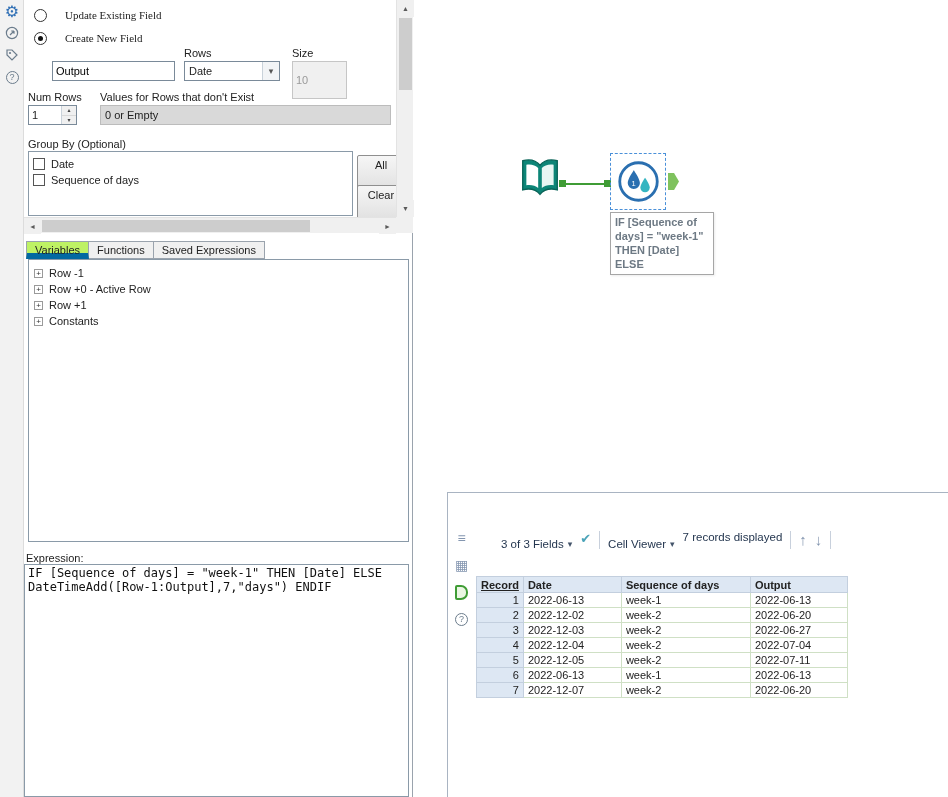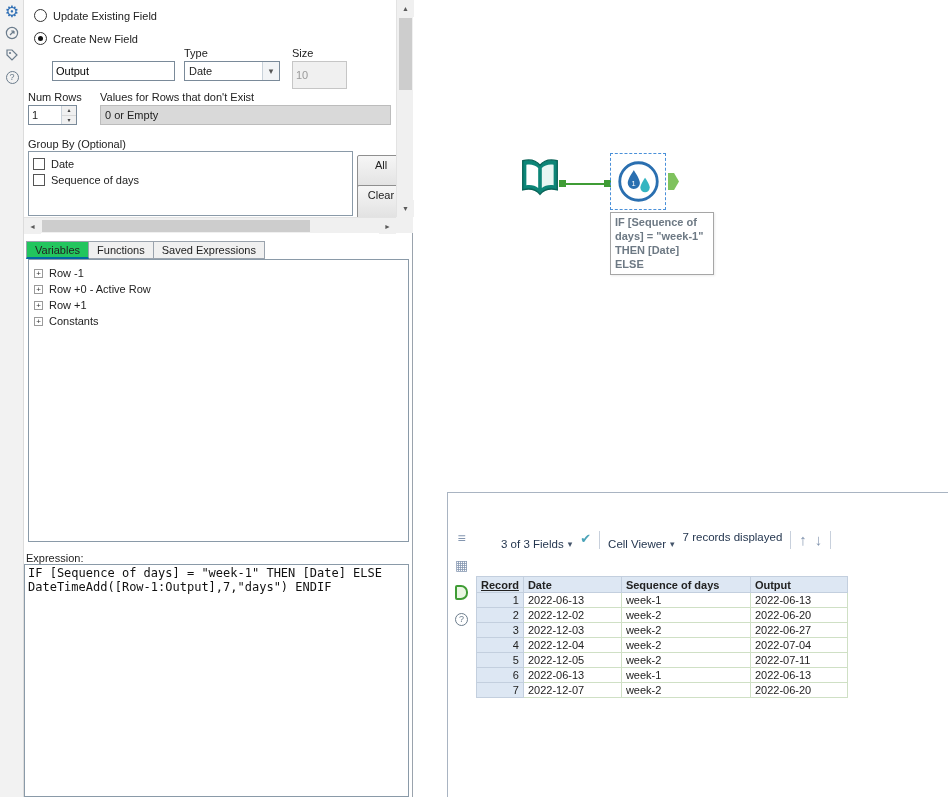--- a/index.html
+++ b/index.html
@@ -9,36 +9,36 @@
   .app{position:absolute;inset:0;background:#fff;}
 
   
   .left-panel{position:absolute;left:0;top:0;width:413px;height:797px;background:#fff;border-right:1px solid #9aa3ad;}
   .icon-strip{position:absolute;left:0;top:0;width:24px;height:797px;background:#f2f2f2;border-right:1px solid #dcdcdc;z-index:3;}
   .strip-icon{width:24px;height:22px;display:flex;align-items:center;justify-content:center;color:#6b7c8c;cursor:pointer;}
   .strip-icon.gear{color:#2f6fb5;font-size:16px;}
   .icon-circle{width:13px;height:13px;border:1px solid #6b7c8c;border-radius:50%;font-size:9px;line-height:11px;text-align:center;color:#6b7c8c;}
 
   .config-top{position:absolute;left:24px;top:0;width:389px;height:233px;background:#fff;}
-  .radio-row{position:absolute;display:flex;align-items:center;gap:6px;cursor:pointer;}
+  .radio-row{position:absolute;display:flex;align-items:flex-start;gap:18px;cursor:pointer;font-family:Liberation Serif, serif;}
   .radio-row.r1{left:10px;top:9px;}
   .radio-row.r2{left:10px;top:32px;}
   .radio{width:13px;height:13px;border:1px solid #333;border-radius:50%;background:#fff;position:relative;flex:0 0 13px;}
   .radio.checked:after{content:"";position:absolute;left:3px;top:3px;width:5px;height:5px;border-radius:50%;background:#111;}
 
   .fld-label{position:absolute;color:#222;white-space:nowrap;}
   .lab-type{left:160px;top:47px;}
   .lab-size{left:268px;top:47px;}
   .lab-numrows{left:4px;top:91px;}
   .lab-values{left:76px;top:91px;}
   .lab-group{left:4px;top:138px;}
 
   .txt{position:absolute;border:1px solid #7a8a99;background:#fff;font:11px "Liberation Sans",sans-serif;padding:0 3px;outline:none;}
   .output-input{left:28px;top:61px;width:123px;height:20px;}
-  .size-input{left:268px;top:61px;width:55px;height:28px;background:#f0f0f0;border-color:#c6c6c6;color:#9a9a9a;}
+  .size-input{left:268px;top:61px;width:55px;height:38px;background:#f0f0f0;border-color:#c6c6c6;color:#9a9a9a;}
 
   .dropdown{position:absolute;border:1px solid #7a8a99;background:#fff;display:flex;align-items:center;cursor:pointer;}
   .type-dd{left:160px;top:61px;width:96px;height:20px;}
   .dd-text{flex:1;padding-left:4px;}
   .dd-btn{width:17px;height:100%;border-left:1px solid #c9d2da;background:#f2f4f6;display:flex;align-items:center;justify-content:center;color:#555;font-size:9px;}
 
   .spinner{position:absolute;left:4px;top:105px;width:49px;height:20px;border:1px solid #7a8a99;display:flex;background:#fff;}
   .sp-val{flex:1;padding-left:3px;line-height:18px;}
   .sp-btns{width:15px;border-left:1px solid #c9d2da;display:flex;flex-direction:column;}
   .sp-btn{flex:1;background:#f0f0f0;font-size:6px;line-height:8px;text-align:center;color:#444;cursor:pointer;}
@@ -62,21 +62,21 @@
   .hscroll{position:absolute;left:0;top:217px;width:372px;height:16px;background:#f0f0f0;z-index:5;border-top:1px solid #e3e3e3;}
   .hscroll .sb-btn{height:16px;}
   .hscroll .left{left:0;top:0;}
   .hscroll .right{right:0;top:0;}
   .hthumb{position:absolute;left:18px;top:2px;width:268px;height:12px;background:#cdcdcd;}
   .scroll-corner{position:absolute;right:0;top:217px;width:17px;height:16px;background:#f0f0f0;z-index:5;}
 
   .tab-bar{position:absolute;left:26px;top:241px;height:18px;display:flex;z-index:2;}
   .tab{padding:0 8px;line-height:16px;background:#f0f0f0;border:1px solid #9aa3ad;cursor:pointer;white-space:nowrap;}
   .tab + .tab{border-left:none;}
-  .tab.active{background:#22c55e;border-bottom:2px solid #0369a1;}
+  .tab.active{background:#bef264;border-bottom:6px solid #0369a1;}
 
   .tree-box{position:absolute;left:28px;top:259px;width:381px;height:283px;border:1px solid #8a9aa8;background:#fff;padding:5px 0 0 5px;}
   .tree-row{display:flex;align-items:center;height:16px;gap:6px;cursor:pointer;}
   .expander{width:9px;height:9px;border:1px solid #9a9a9a;font-size:8px;line-height:7px;text-align:center;color:#333;background:#fff;flex:0 0 9px;}
 
   .expr-label{position:absolute;left:26px;top:552px;text-align:center;}
   .expr-area{position:absolute;left:24px;top:564px;width:385px;height:233px;border:1px solid #8a9aa8;font:12px "DejaVu Sans Mono",monospace;padding:1px 3px;resize:none;outline:none;background:#fff;color:#111;}
 
   
   .canvas{position:absolute;left:414px;top:0;width:534px;height:797px;background:#fff;}
@@ -145,21 +145,21 @@
         <span class="radio"></span>
         <span>Update Existing Field</span>
       </label>
       <label class="radio-row r2">
         <span class="radio checked"></span>
         <span>Create New  Field</span>
       </label>
 
       <input class="txt output-input" value="Output" style="">
 
-      <div class="fld-label lab-type">Type</div>
+      <div class="fld-label lab-type">Rows</div>
       <div class="dropdown type-dd">
         <span class="dd-text">Date</span>
         <span class="dd-btn">▾</span>
       </div>
 
       <div class="fld-label lab-size">Size</div>
       <input class="txt size-input" disabled="" value="10" style="">
 
       <div class="fld-label lab-numrows">Num Rows</div>
       <div class="fld-label lab-values">Values for Rows that don't Exist</div>

